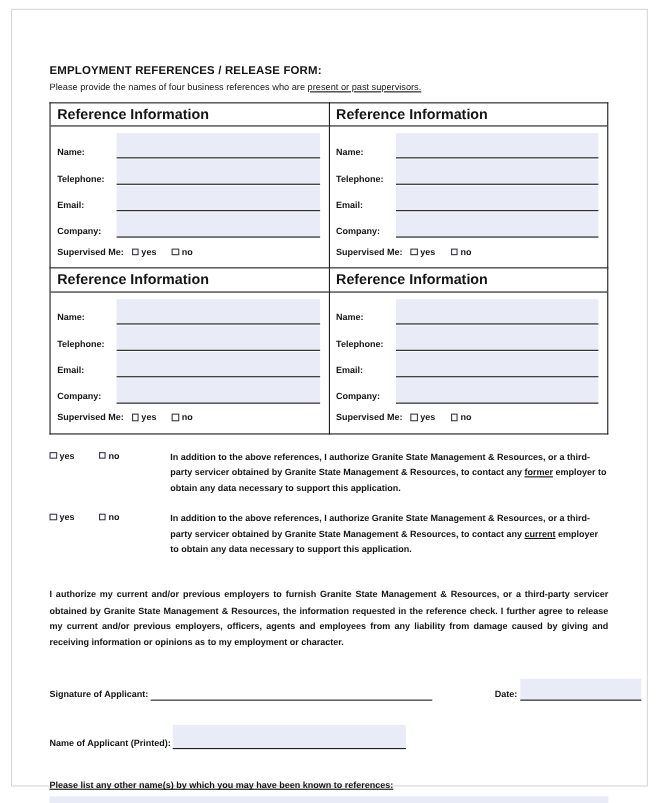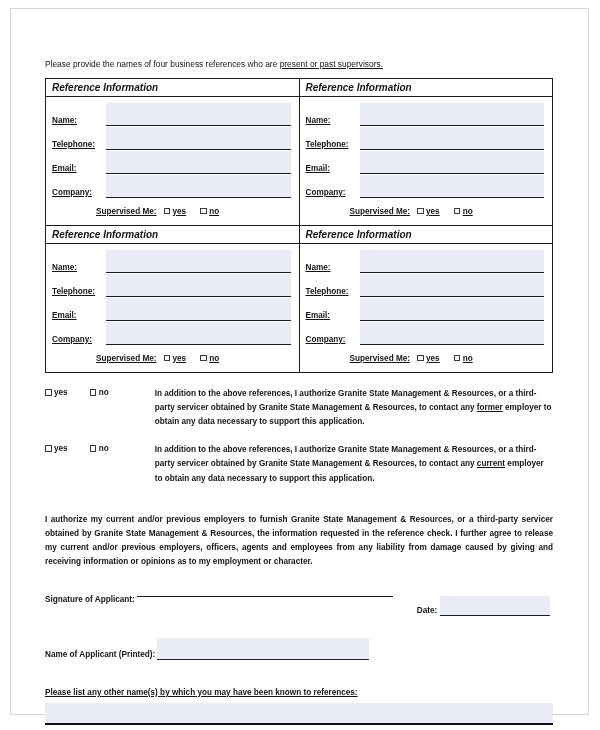--- a/index.html
+++ b/index.html
@@ -56,28 +56,27 @@
     border-collapse: collapse;
     table-layout: fixed;
   }
   .ref-table td.cellwrap {
     border: 1.1px solid #1d1d1d;
     padding: 0;
     vertical-align: top;
     width: 50%;
   }
   .ref-head {
-    font-size: 10px;
+    font-size: 13px;
     font-weight: bold;
     padding: 3px 0 3px 6px;
     border-bottom: 1.1px solid #1d1d1d;
     line-height: 1.1;
-    font-style: italic;
-  }
-  .ref-body { padding: 5px 8px 4px 6px; text-decoration: underline; }
+  }
+  .ref-body { padding: 5px 8px 4px 6px; }
 
   .frow {
     display: flex;
     align-items: flex-end;
     height: 24px;
   }
   .flabel {
     font-size: 8.2px;
     font-weight: bold;
     width: 54px;
@@ -94,21 +93,21 @@
   }
 
   .supervised {
     display: flex;
     align-items: center;
     height: 20px;
     margin-top: 3px;
     font-size: 8.2px;
     font-weight: bold;
   }
-  .supervised .sv-label { margin-right: 7px; white-space: nowrap; margin-left: 44px; }
+  .supervised .sv-label { margin-right: 7px; white-space: nowrap; }
   .cbox {
     display: inline-block;
     width: 6.5px;
     height: 6.5px;
     border: 0.9px solid #3a3a46;
     background: #fdfdff;
     margin-right: 2.5px;
     vertical-align: -0.5px;
   }
   .cbopt { margin-right: 14px; white-space: nowrap; }
@@ -142,40 +141,41 @@
     font-size: 8.2px;
     font-weight: bold;
     line-height: 1.74;
     text-align: justify;
   }
 
   
   .sig-block { margin-top: 26px; }
   .sig-line1 {
     display: flex;
+    align-items: flex-end;
   }
   .sig-label {
     font-size: 8.2px;
     font-weight: bold;
     white-space: nowrap;
     line-height: 1;
     padding-bottom: 1px;
   }
   .rule {
     border-bottom: 1.3px solid #1d1d1d;
     height: 1px;
   }
   .sig-rule {
     flex: 0 0 256px;
     margin-left: 2px;
   }
   .date-wrap {
     display: flex;
     align-items: flex-end;
-    margin-left: 24px;
+    margin-left: 57px;
   }
   .date-blank {
     flex: 0 0 110px;
     height: 20px;
     background: #e9ebf7;
     border-bottom: 1.3px solid #1d1d1d;
     margin-left: 3px;
   }
   .printed-row {
     display: flex;
@@ -204,20 +204,21 @@
     background: #e9ebf7;
     border-bottom: 2px solid #111111;
   }
 </style>
 </head>
 <body>
 
 <div class="page">
   <div class="page-inner">
 
+    <div class="form-title">EMPLOYMENT REFERENCES / RELEASE FORM:</div>
     <div class="form-subtitle"><span>Please provide the names of four business references who are </span><span class="u">present or past supervisors.</span></div>
 
     <table class="ref-table">
       <tbody>
         <tr>
           <td class="cellwrap">
             <div class="ref-head">Reference Information</div>
             <div class="ref-body">
               <div class="frow">
                 <div class="flabel">Name:</div>

